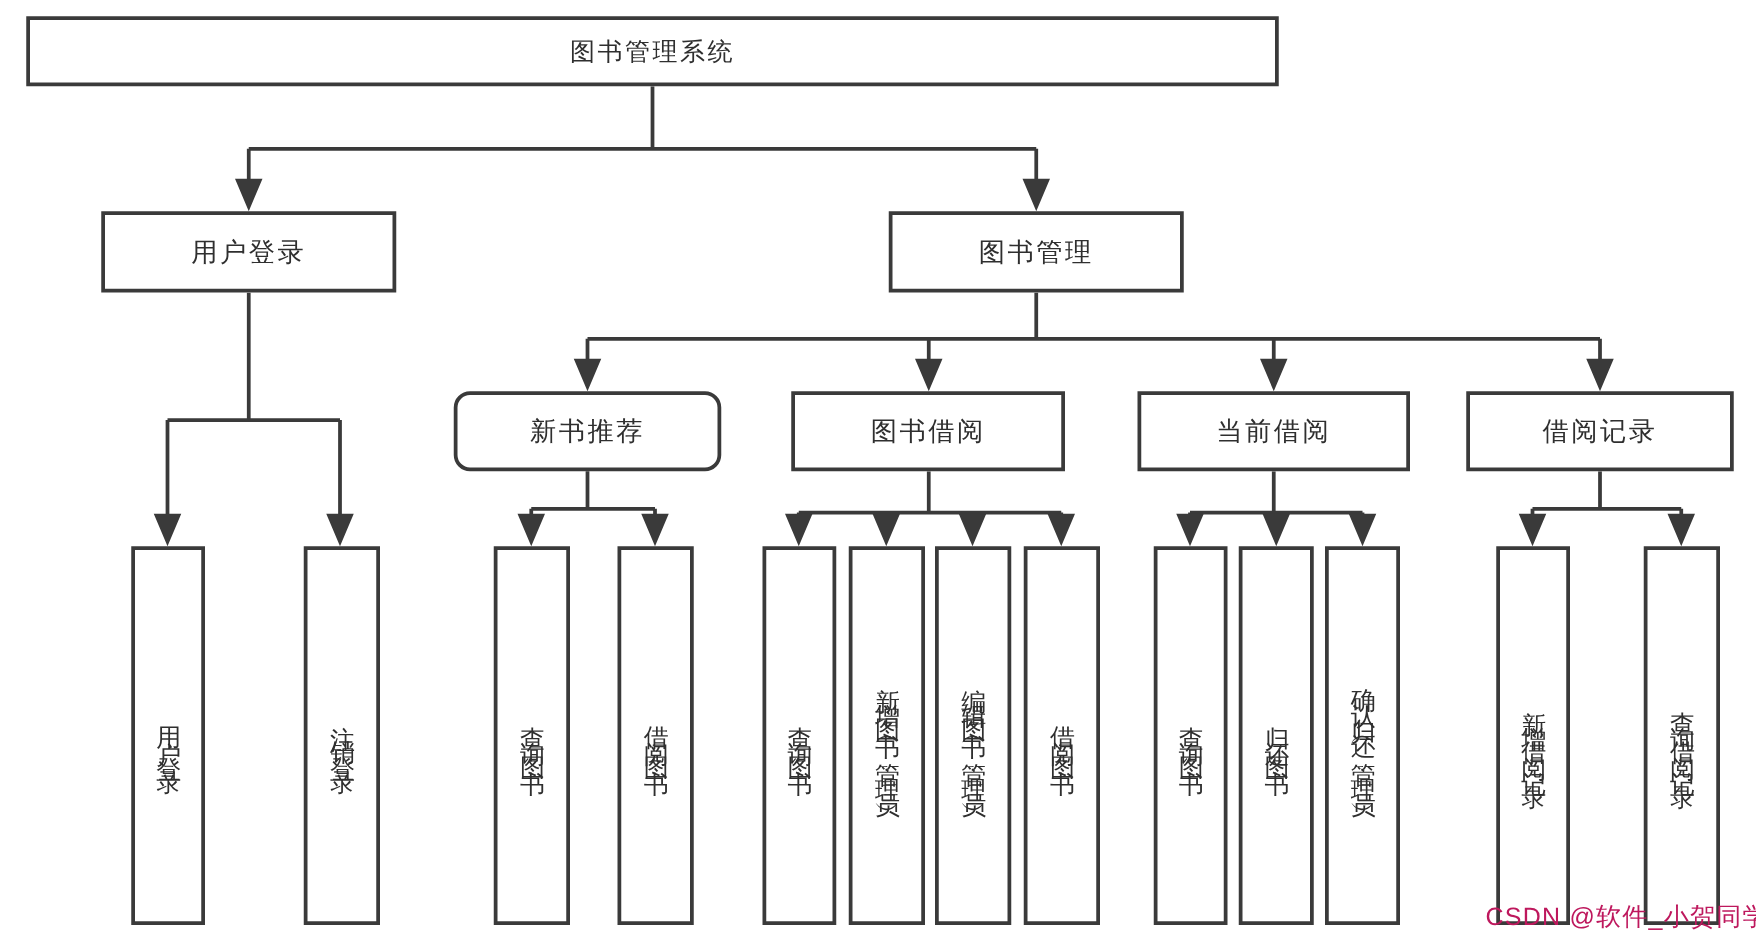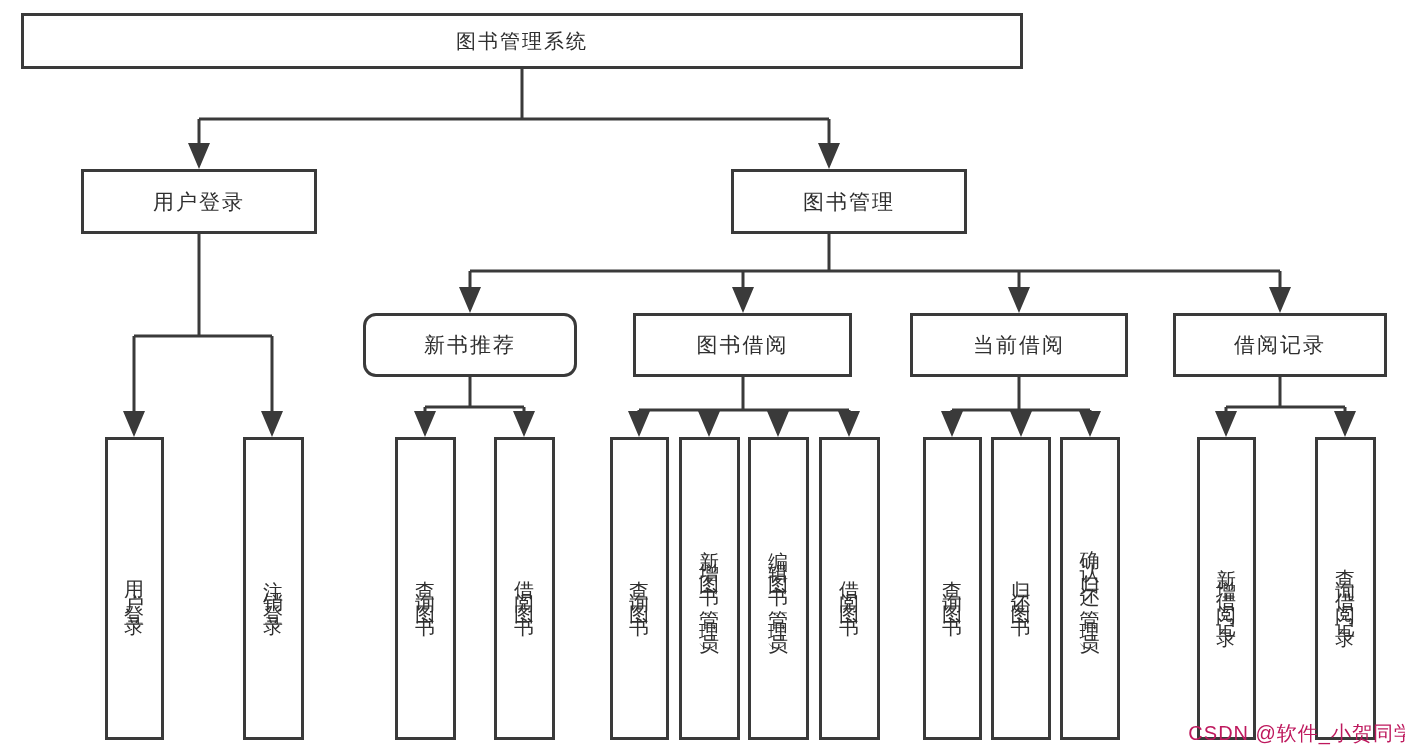--- a/index.html
+++ b/index.html
@@ -64,21 +64,21 @@
              M1334 411 L1356 411 L1345 437 Z"></path>
   </svg>
 
   <div class="hnode root">
     <span>图书管理系统</span>
   </div>
 
   <div class="hnode lvl1" style="left:81px;">
     <span>用户登录</span>
   </div>
-  <div class="hnode lvl1" style="left:711px;margin-left:20px;">
+  <div class="hnode lvl1" style="left:711px;">
     <span>图书管理</span>
   </div>
 
   <div class="hnode lvl2" style="left:363px;width:214px;border-radius:13px;">
     <span>新书推荐</span>
   </div>
   <div class="hnode lvl2" style="left:633px;width:219px;">
     <span>图书借阅</span>
   </div>
   <div class="hnode lvl2" style="left:910px;width:218px;">

